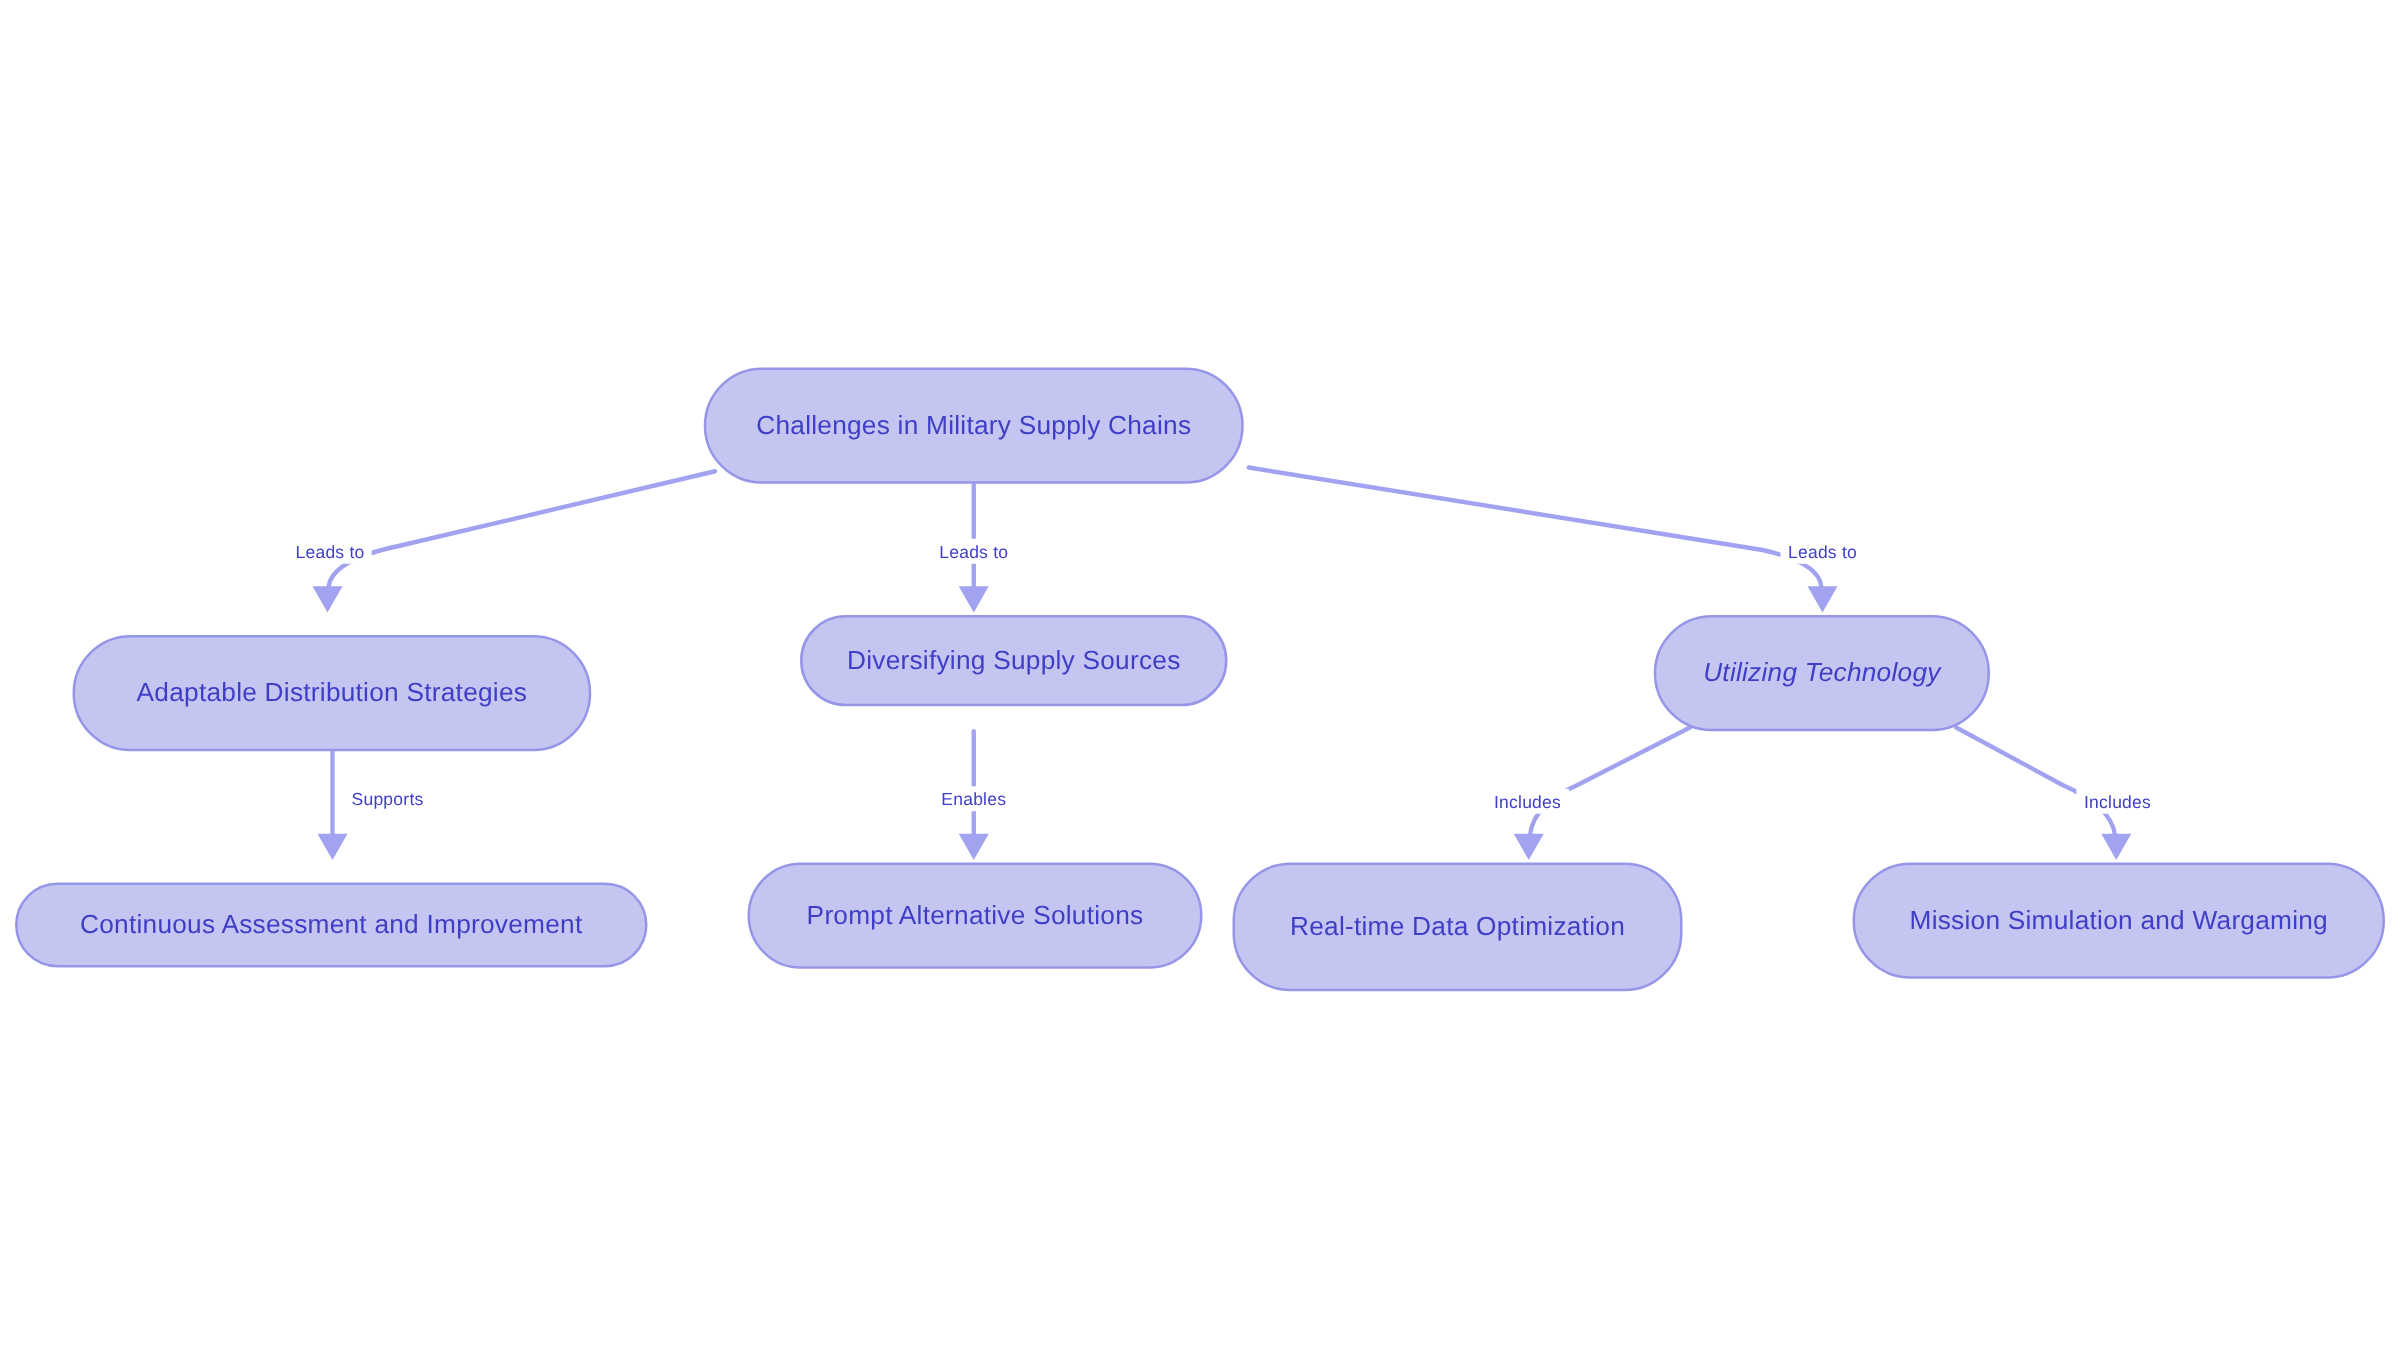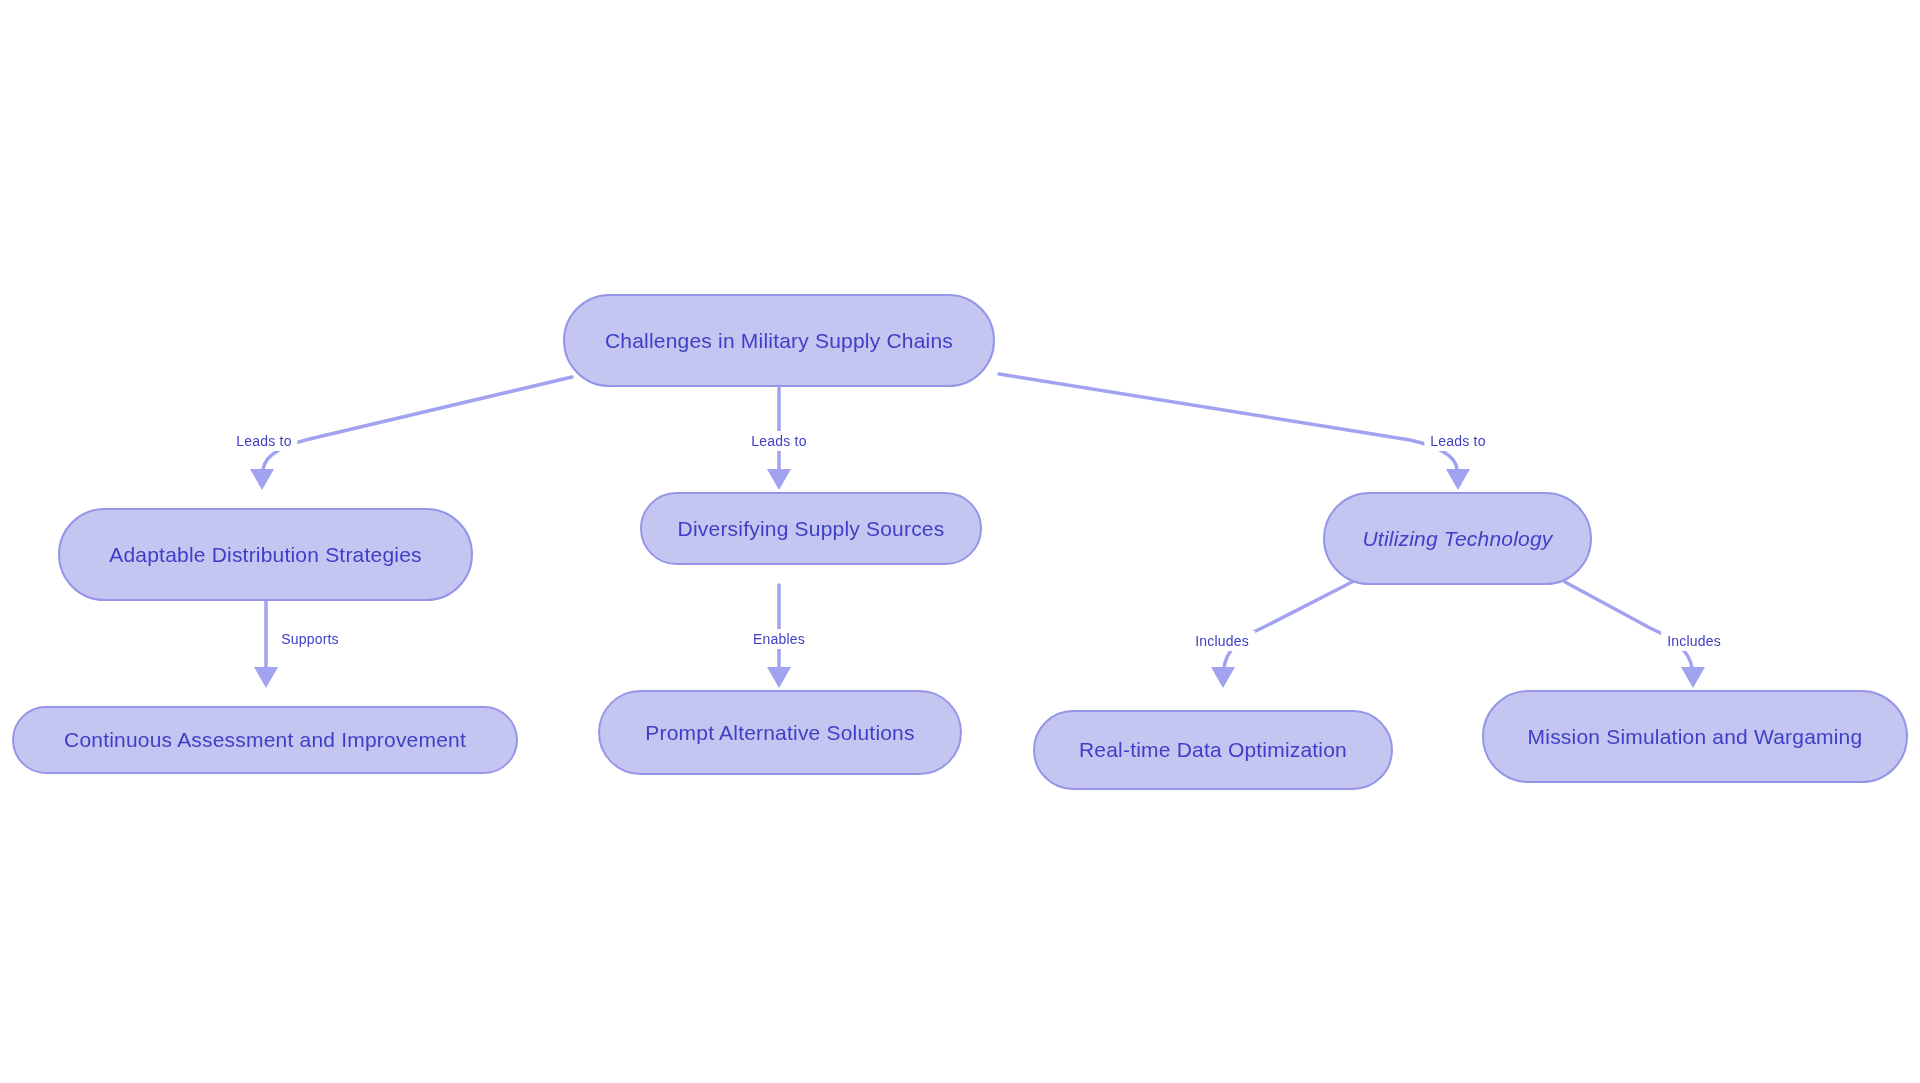--- a/index.html
+++ b/index.html
@@ -77,16 +77,16 @@
       <div class="edge-label" style="left: 1222px; top: 641px;">Includes</div>
       <div class="edge-label" style="left: 1694px; top: 641px;">Includes</div>
     </div>
   <div id="node-layer">
       <div class="node" style="left: 563px; top: 294px; width: 432px; height: 93px;">Challenges in Military Supply Chains</div>
       <div class="node" style="left: 58px; top: 492px; width: 415px; height: 93px; margin-top: 16px;">Adaptable Distribution Strategies</div>
       <div class="node" style="left: 640px; top: 492px; width: 342px; height: 73px;">Diversifying Supply Sources</div>
       <div class="node" style="left: 1323px; top: 492px; width: 269px; height: 93px; font-style: italic;">Utilizing Technology</div>
       <div class="node" style="left: 12px; top: 706px; width: 506px; height: 68px;">Continuous Assessment and Improvement</div>
       <div class="node" style="left: 598px; top: 690px; width: 364px; height: 85px;">Prompt Alternative Solutions</div>
-      <div class="node" style="left: 1033px; top: 690px; width: 360px; height: 80px; margin-top: 20px;">Real-time Data Optimization</div>
+      <div class="node" style="left: 986px; top: 690px; width: 360px; height: 103px;">Real-time Data Optimization</div>
       <div class="node" style="left: 1482px; top: 690px; width: 426px; height: 93px;">Mission Simulation and Wargaming</div>
     </div>
 </div>
 
 </body></html>

